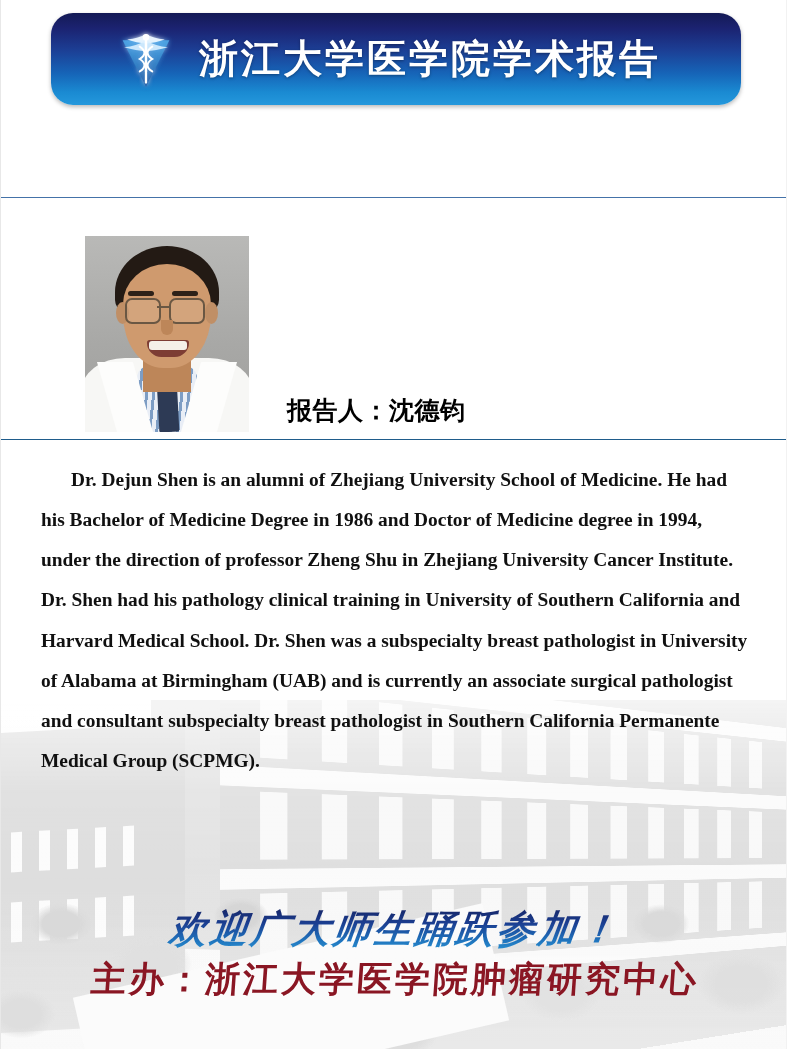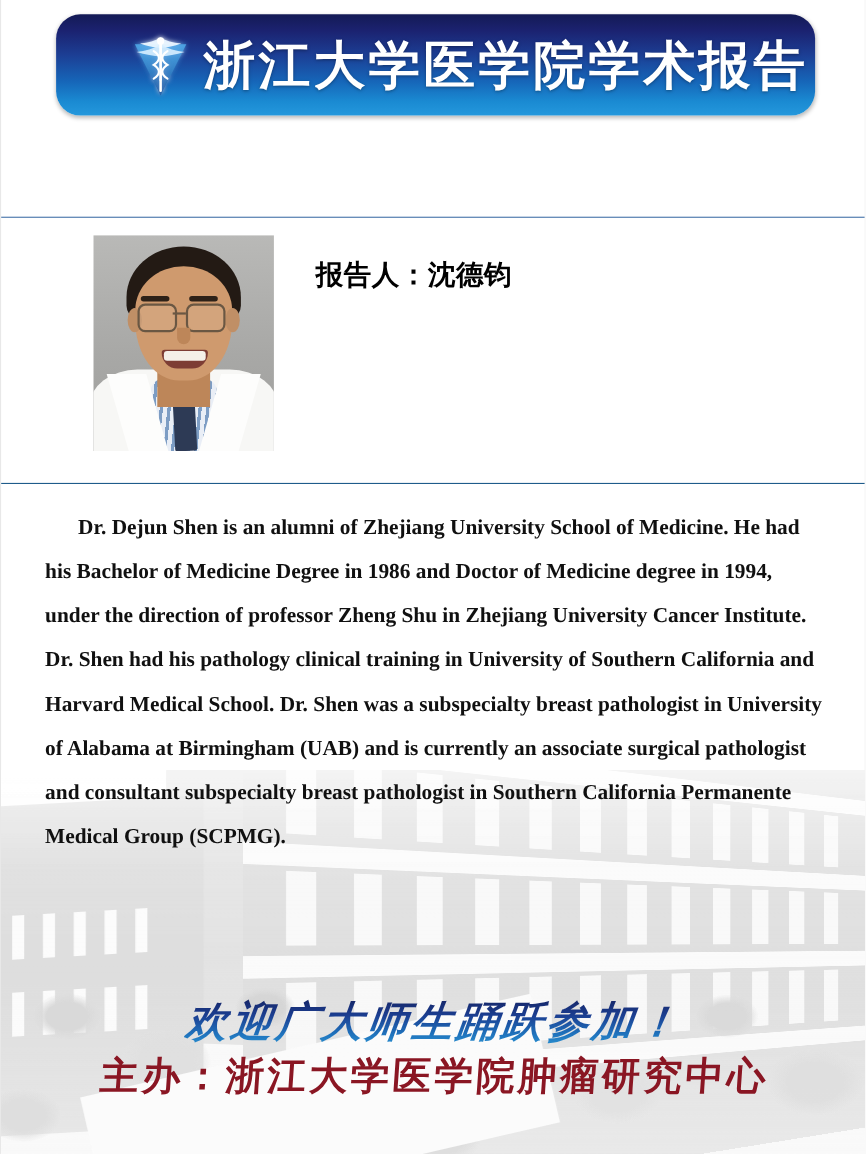--- a/index.html
+++ b/index.html
@@ -130,23 +130,24 @@
     align-items: center;
   }
   .banner-logo {
     width: 78px; height: 78px;
     margin-left: 56px;
     flex: 0 0 auto;
     display: flex; align-items: center; justify-content: center;
   }
   .banner-title {
     color: #ffffff;
-    font-size: 47px;
+    font-size: 39px;
     font-weight: 700;
     letter-spacing: 3px;
+    margin-left: 14px;
     text-shadow: 0 1px 3px rgba(0,0,0,0.35);
     white-space: nowrap;
     font-family: "DejaVu Sans", "Liberation Sans", sans-serif;
   }
 
   
   .talk-title {
     position: absolute;
     left: 0; top: 133px;
     width: 787px;
@@ -169,21 +170,21 @@
   .rule-1 { top: 197px; border-top: 1.6px solid #4472a8; }
   .rule-2 { top: 439px; border-top: 1.8px solid #1f5c8b; }
 
   
   .speaker-row {
     position: absolute;
     left: 0; top: 214px;
     width: 787px; height: 218px;
     z-index: 3;
     display: flex;
-    align-items: flex-start;
+    align-items: flex-end;
   }
   .portrait {
     margin-left: 84px;
     width: 164px; height: 196px;
     position: relative;
     overflow: hidden;
     background: linear-gradient(to bottom, #b9b9b7 0%, #a8a8a6 55%, #9e9e9c 100%);
     flex: 0 0 auto;
   }
   .p-hair {

